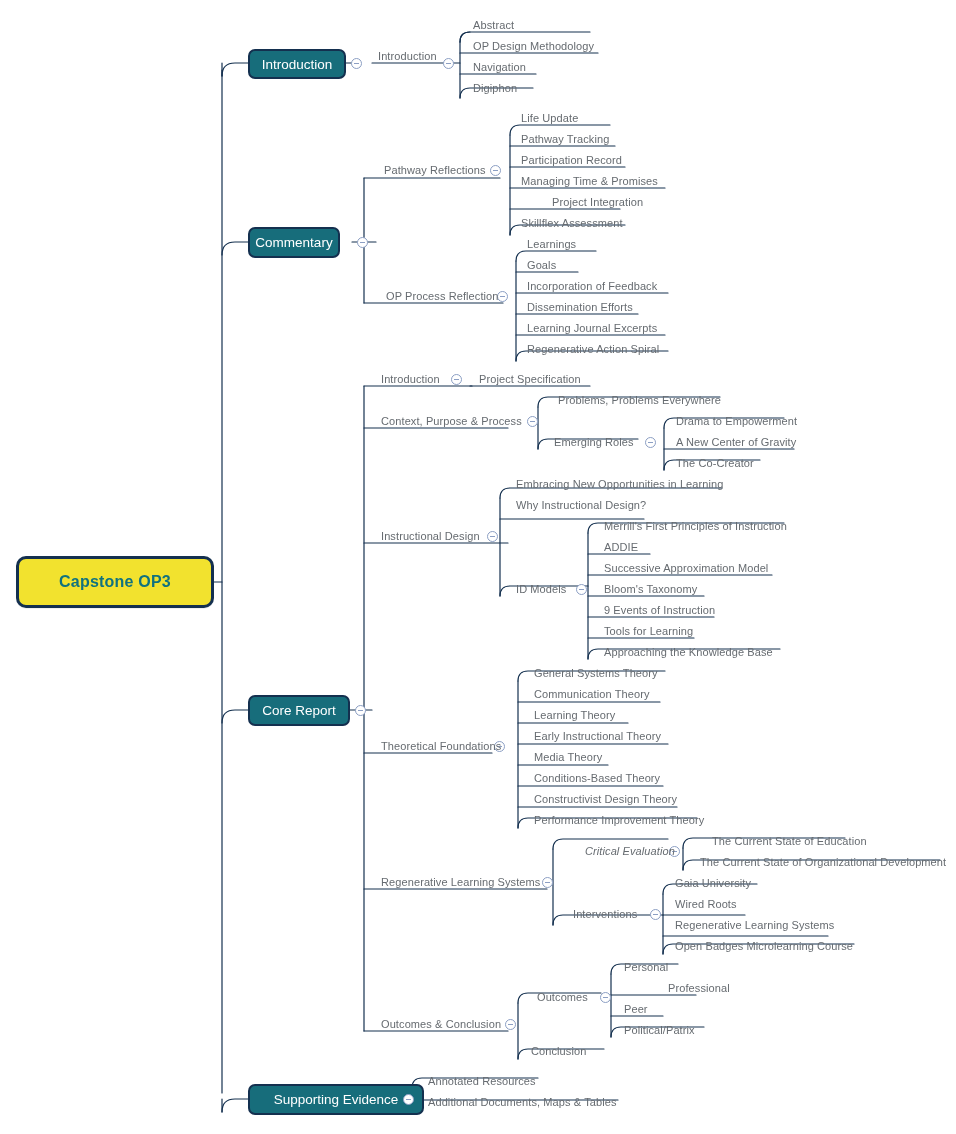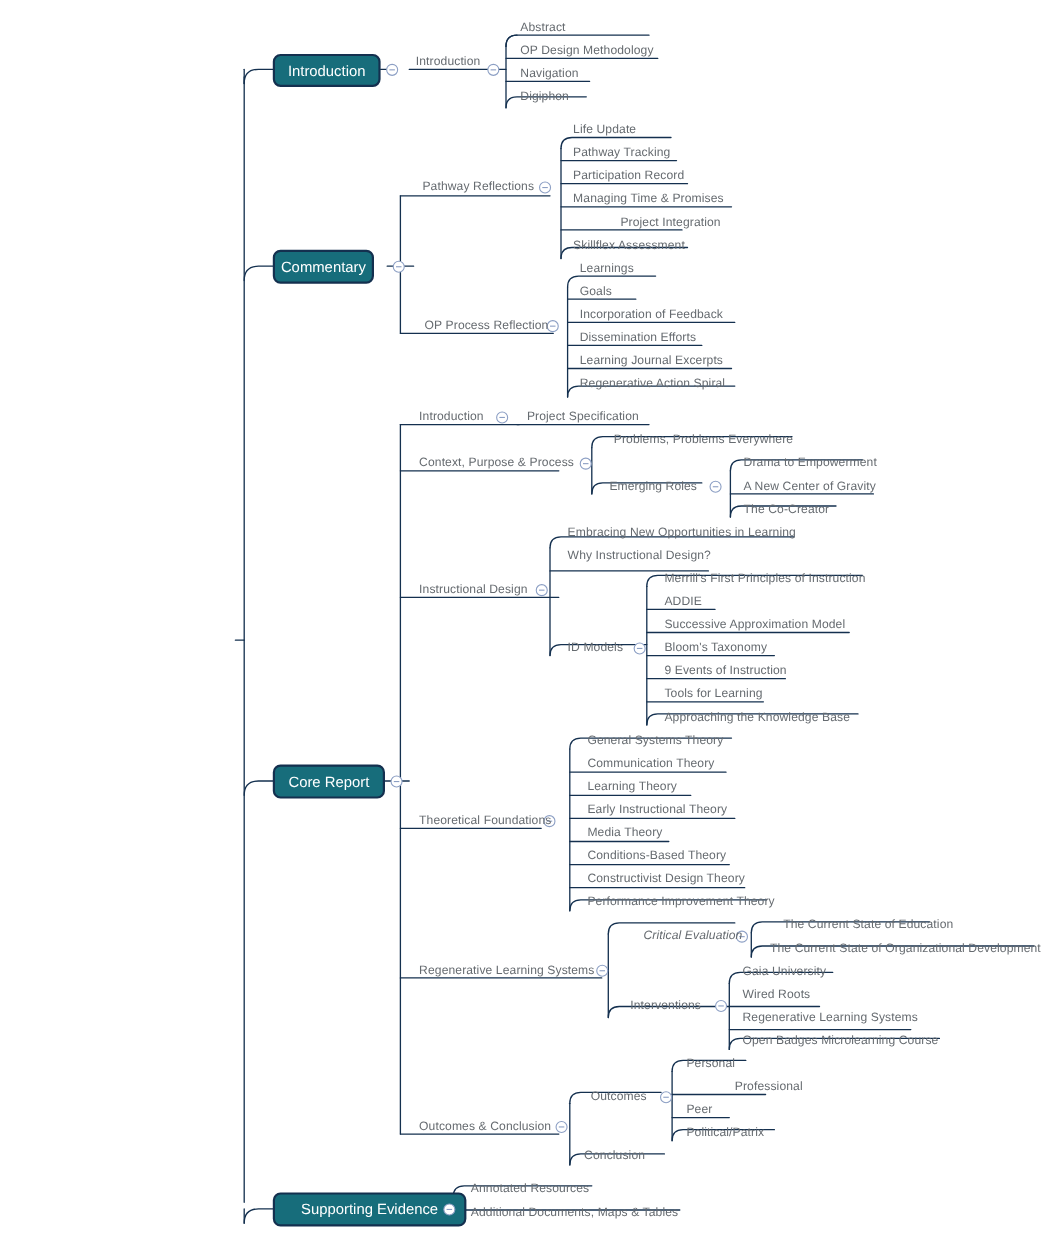--- a/index.html
+++ b/index.html
@@ -206,20 +206,23 @@
       <path d="M611 1037 Q611 1027 621 1027 H704"></path>
 
       <path d="M398 1099 H408"></path>
       <path d="M422 1099 H412"></path>
       <path d="M412 1088 Q412 1078 422 1078 H538"></path>
       <path d="M412 1088 V1110"></path>
       <path d="M412 1110 Q412 1100 422 1100 H618"></path>
     </g>
   </svg>
 
+  <div class="root-node" style="left:16px;top:556px;width:198px;height:52px;">
+    <span>Capstone OP3</span>
+  </div>
 
   <div class="main-node" style="left:248px;top:49px;width:98px;height:30px;">
     <span>Introduction</span>
   </div>
   <div class="main-node" style="left:248px;top:227px;width:92px;height:31px;">
     <span>Commentary</span>
   </div>
   <div class="main-node" style="left:248px;top:695px;width:102px;height:31px;">
     <span>Core Report</span>
   </div>
@@ -252,21 +255,21 @@
   <div class="topic" style="left:473px;top:19px;">Abstract</div>
   <div class="topic" style="left:473px;top:40px;">OP Design Methodology</div>
   <div class="topic" style="left:473px;top:61px;">Navigation</div>
   <div class="topic" style="left:473px;top:82px;">Digiphon</div>
 
   <div class="topic" style="left:384px;top:164px;">Pathway Reflections</div>
   <div class="topic" style="left:521px;top:112px;">Life Update</div>
   <div class="topic" style="left:521px;top:133px;">Pathway Tracking</div>
   <div class="topic" style="left:521px;top:154px;">Participation Record</div>
   <div class="topic" style="left:521px;top:175px;">Managing Time &amp; Promises</div>
-  <div class="topic" style="left:533px;top:196px;padding-left:31px;">Project Integration</div>
+  <div class="topic" style="left:521px;top:196px;padding-left:31px;">Project Integration</div>
   <div class="topic" style="left:521px;top:217px;">Skillflex Assessment</div>
 
   <div class="topic" style="left:386px;top:290px;">OP Process Reflection</div>
   <div class="topic" style="left:527px;top:238px;text-align:center;">Learnings</div>
   <div class="topic" style="left:527px;top:259px;">Goals</div>
   <div class="topic" style="left:527px;top:280px;">Incorporation of Feedback</div>
   <div class="topic" style="left:527px;top:301px;">Dissemination Efforts</div>
   <div class="topic" style="left:527px;top:322px;">Learning Journal Excerpts</div>
   <div class="topic" style="left:527px;top:343px;">Regenerative Action Spiral</div>
 

